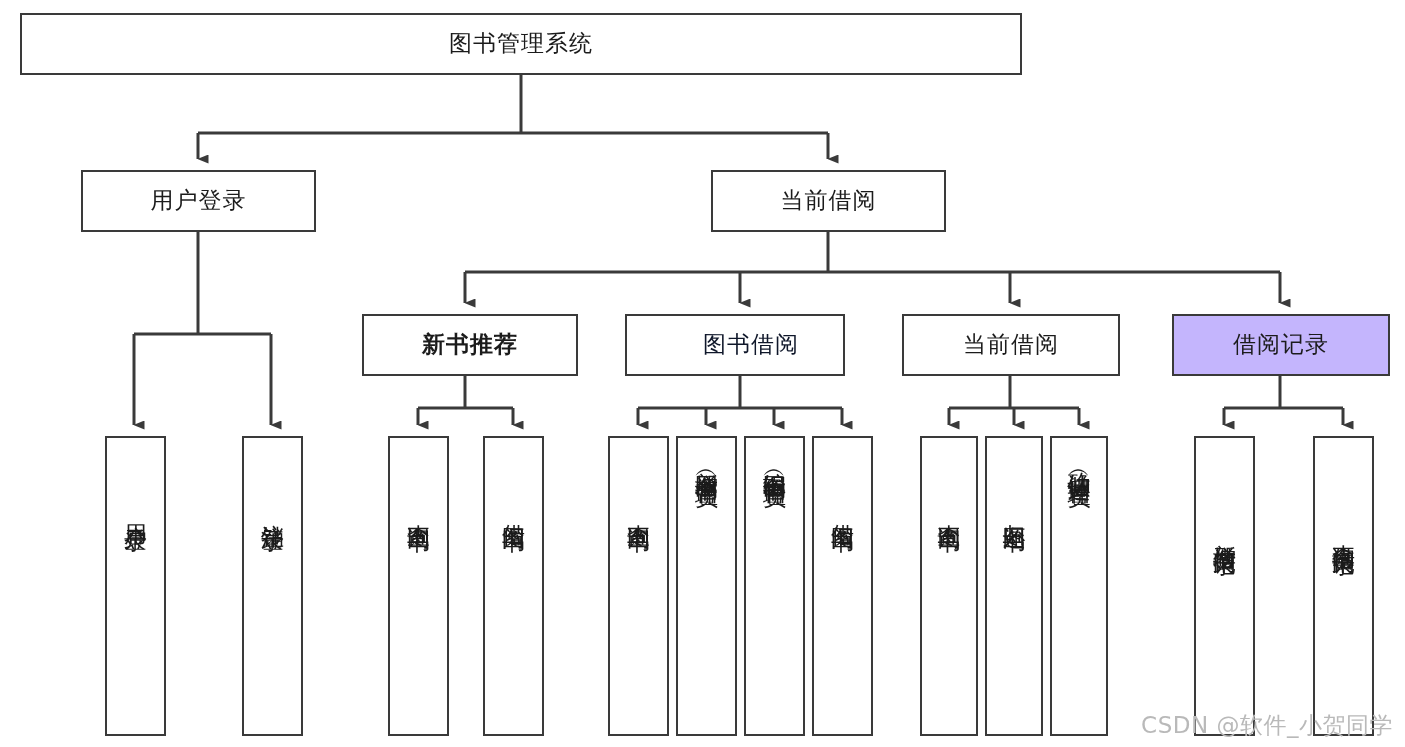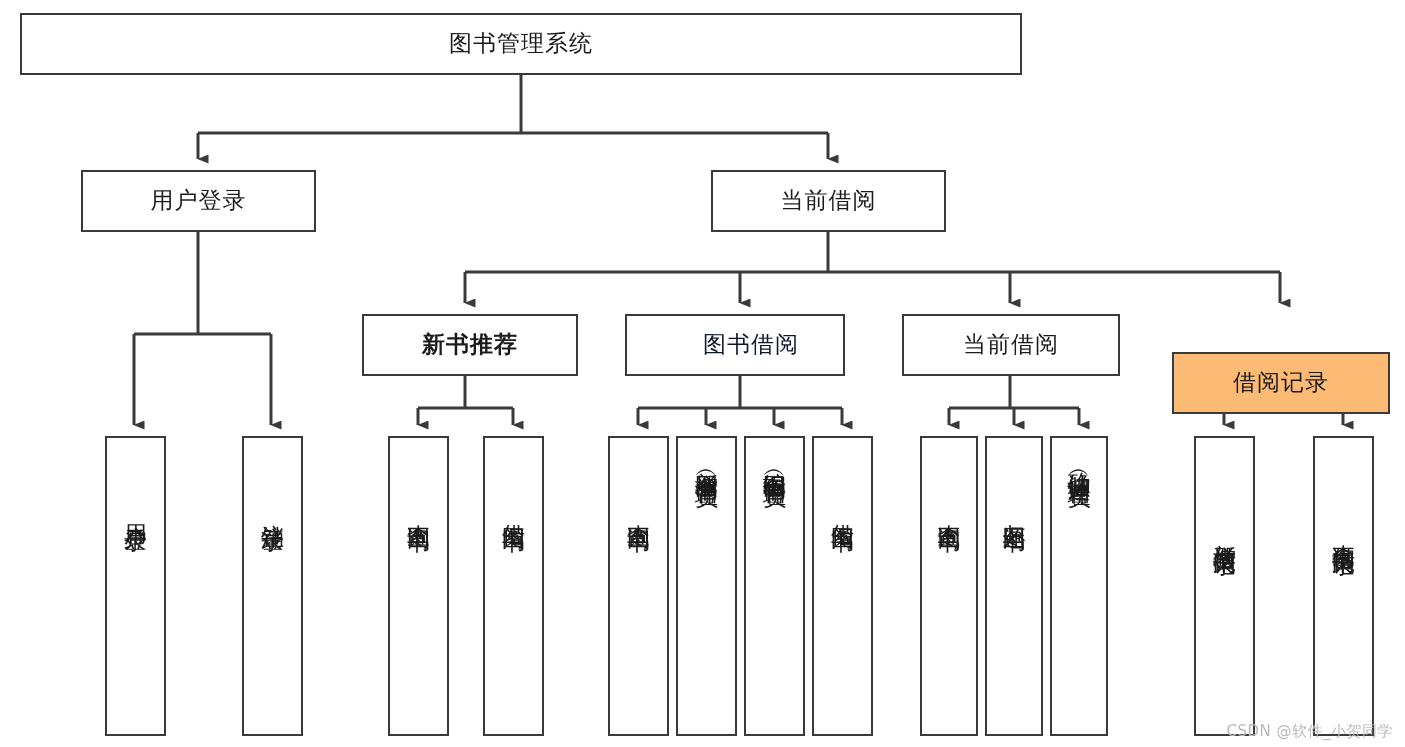--- a/index.html
+++ b/index.html
@@ -59,21 +59,21 @@
   .node.vertical.midlow .vlabel {
     padding-top: 78px;
   }
   .node.vertical.high .vlabel {
     padding-top: 6px;
   }
   .watermark {
     position: absolute;
     right: 12px;
     bottom: 6px;
-    font-size: 15px;
+    font-size: 23px;
     color: #b9b9b9;
     white-space: nowrap;
     letter-spacing: 0.5px;
   }
 </style>
 </head>
 <body>
 
 <div id="canvas" style="background: rgb(255, 255, 255);">
 
@@ -142,21 +142,21 @@
 
   <div class="node horizontal" style="left: 362px; top: 314px; width: 216px; height: 62px; border-color: rgb(58, 58, 58); background: rgb(255, 255, 255); color: rgb(27, 27, 27); font-weight: bold;">
     <span>新书推荐</span>
   </div>
   <div class="node horizontal" style="left: 625px; top: 314px; width: 220px; height: 62px; border-color: rgb(58, 58, 58); background: rgb(255, 255, 255); color: #0f172a; padding-left: 32px;">
     <span>图书借阅</span>
   </div>
   <div class="node horizontal" style="left: 902px; top: 314px; width: 218px; height: 62px; border-color: rgb(58, 58, 58); background: rgb(255, 255, 255); color: rgb(27, 27, 27);">
     <span>当前借阅</span>
   </div>
-  <div class="node horizontal" style="left: 1172px; top: 314px; width: 218px; height: 62px; border-color: rgb(58, 58, 58); background: #fdba74; color: rgb(27, 27, 27); margin-top: 38px;">
+  <div class="node horizontal" style="left: 1172px; top: 314px; width: 218px; height: 62px; border-color: rgb(58, 58, 58); background: #c4b5fd; color: rgb(27, 27, 27);">
     <span>借阅记录</span>
   </div>
 
   <div class="node vertical mid" style="left: 105px; top: 436px; width: 61px; height: 300px; border-color: rgb(58, 58, 58); background: rgb(255, 255, 255); color: rgb(27, 27, 27);">
     <span class="vlabel">用户登录</span>
   </div>
   <div class="node vertical mid" style="left: 242px; top: 436px; width: 61px; height: 300px; border-color: rgb(58, 58, 58); background: rgb(255, 255, 255); color: rgb(27, 27, 27);">
     <span class="vlabel">注销登录</span>
   </div>
   <div class="node vertical mid" style="left: 388px; top: 436px; width: 61px; height: 300px; border-color: rgb(58, 58, 58); background: rgb(255, 255, 255); color: rgb(27, 27, 27);">

